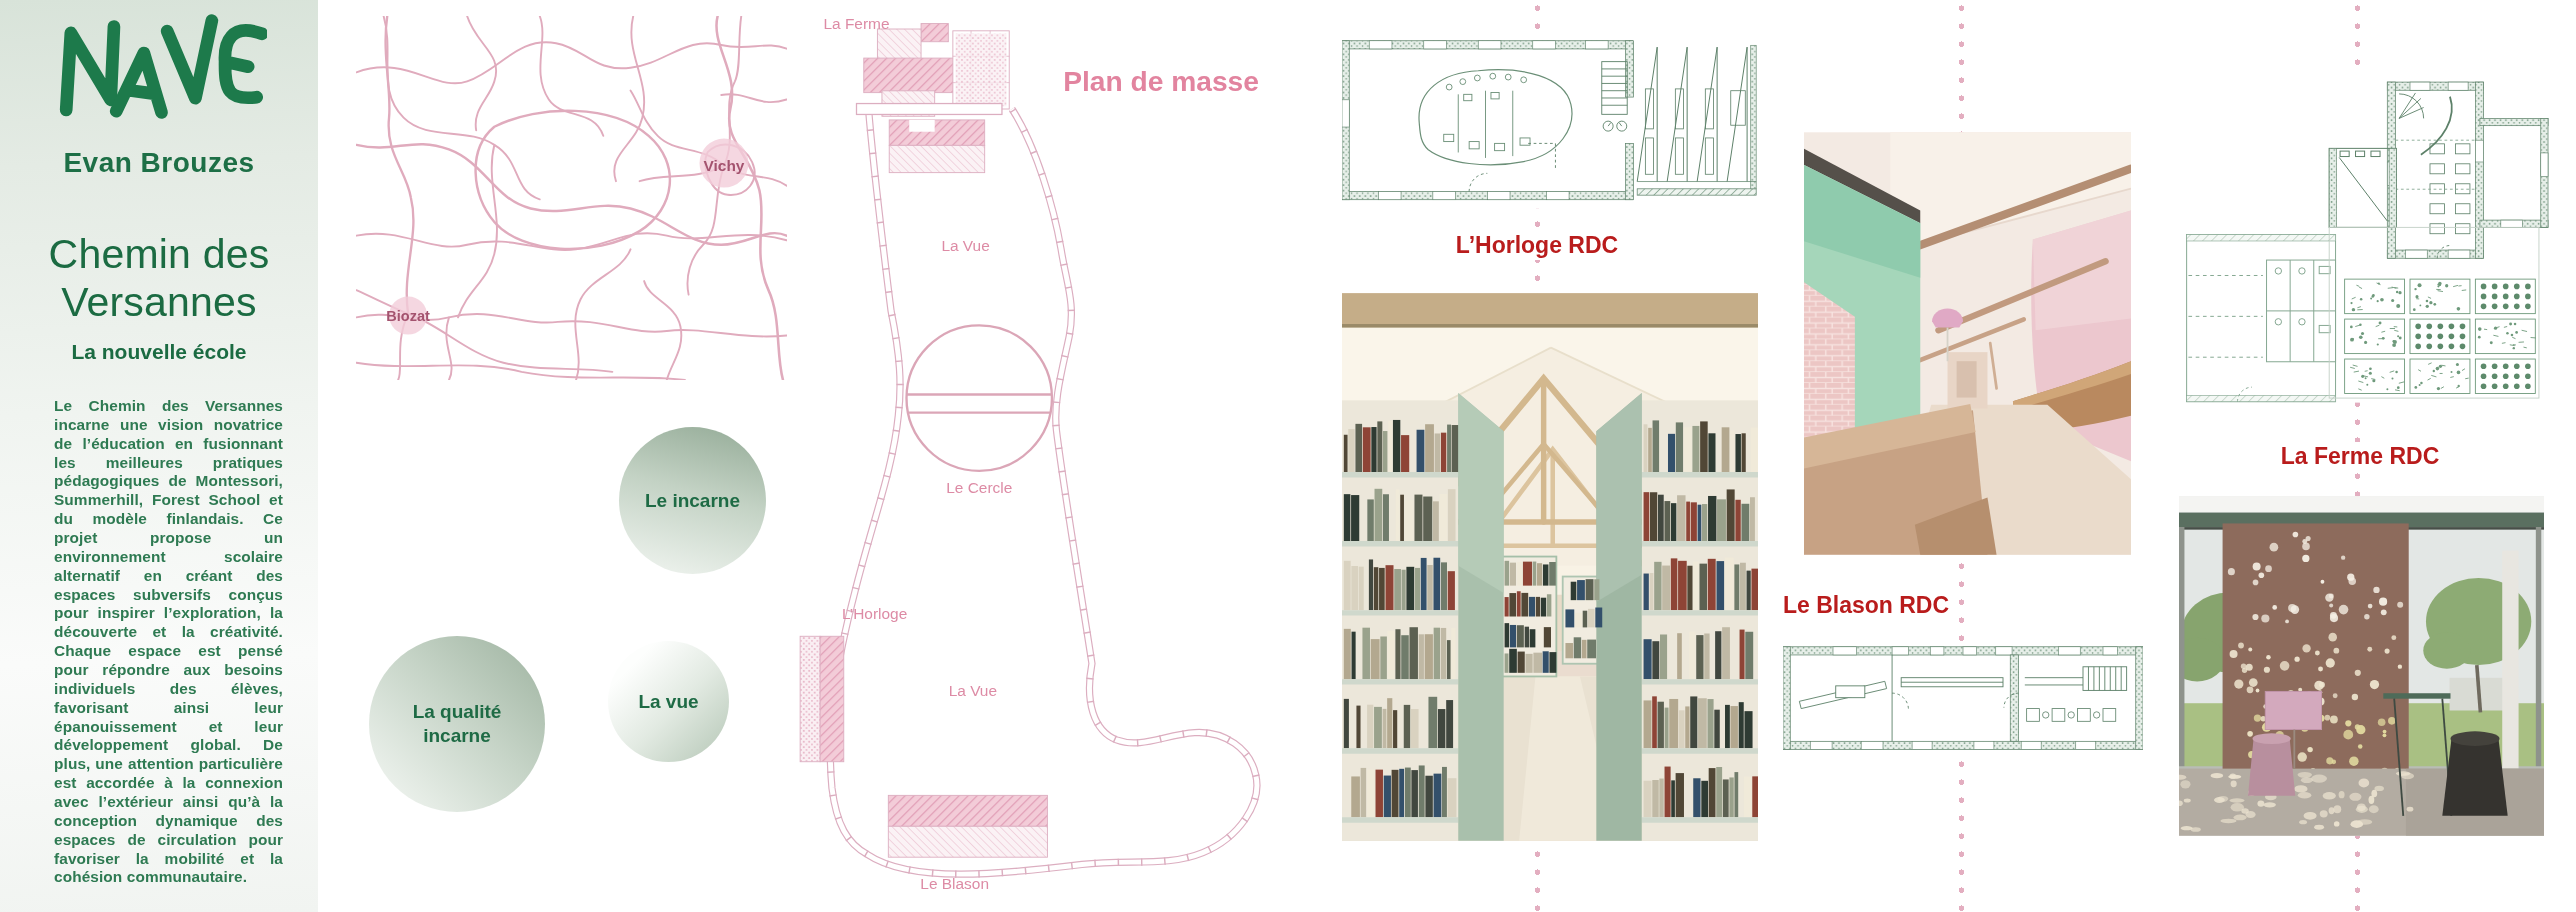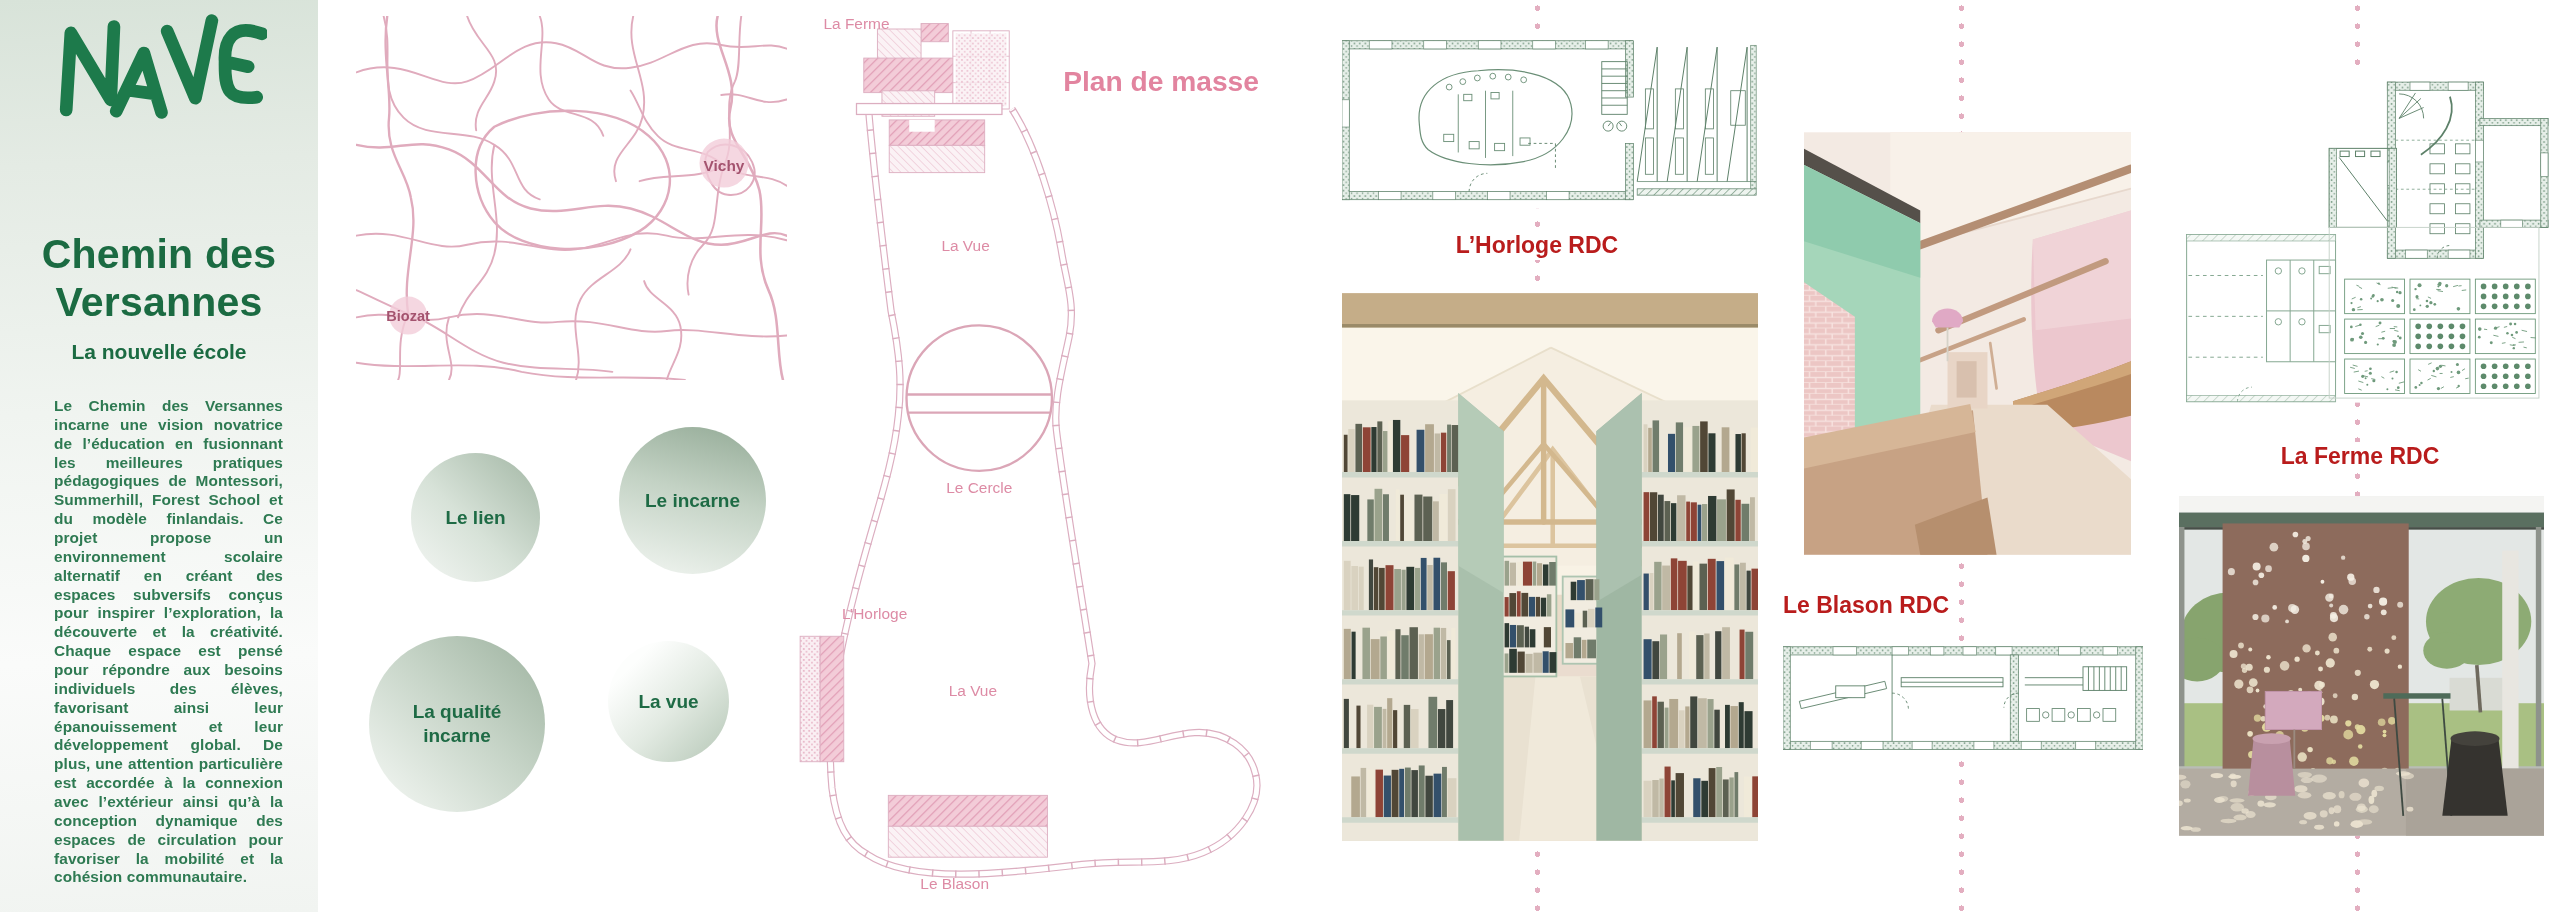--- a/index.html
+++ b/index.html
@@ -5,21 +5,21 @@
   html,body{margin:0;padding:0;background:#fff;}
   #board{position:relative;width:2576px;height:912px;background:#fff;overflow:hidden;
          font-family:"Liberation Sans",sans-serif;}
   
   #sidebar{position:absolute;left:0;top:0;width:318px;height:912px;z-index:2;
            background:linear-gradient(178deg,#d8e3d9 0%,#e4ebe4 18%,#f0f4f0 45%,#fafbfa 72%,#f1f4f1 100%);}
   #logo{position:absolute;left:53px;top:12.7px;width:214px;height:129px;}
   .author{position:absolute;left:0;top:147px;width:318px;text-align:center;
           font-size:28px;font-weight:600;letter-spacing:0.5px;color:#1d6f46;}
   .title{position:absolute;left:27px;top:231px;width:264px;text-align:center;
-         font-size:41px;line-height:1.16;font-weight:700;color:#1b6b42;letter-spacing:0.2px;}
+         font-size:41px;line-height:1.16;font-weight:400;color:#1b6b42;letter-spacing:0.2px;}
   .subtitle{position:absolute;left:0;top:340px;width:318px;text-align:center;
             font-size:21px;font-weight:700;color:#1b6b42;}
   .body-text{position:absolute;left:54px;top:397px;width:229px;
              font-size:15.4px;line-height:1.225;font-weight:700;color:#2e7a52;
              text-align:justify;letter-spacing:0.1px;}
   
   .ccircle{position:absolute;border-radius:50%;display:flex;align-items:center;justify-content:center;
            text-align:center;color:#1e6b45;font-size:19px;font-weight:600;line-height:1.25;z-index:2;}
   #c-lien{left:411px;top:453px;width:129px;height:129px;
           background:linear-gradient(45deg,#eff3ef 8%,#d7e2d8 45%,#a2b6a4 100%);}
@@ -97,20 +97,21 @@
             <path d="M2,72 L28,6 L52,70 M12,48 L44,50"></path>
           </g>
         <g transform="translate(126,2) rotate(-4 27 48)">
             <path d="M2,16 L28,92 L52,8"></path>
           </g>
         <g transform="translate(178,8) rotate(8 30 45)">
             <path d="M48,12 C12,4 8,28 12,48 C16,80 22,90 52,82 M12,48 L38,50"></path>
           </g>
       </g>
     </svg>
+    <div class="author">Evan Brouzes</div>
     <div class="title">Chemin des Versannes</div>
     <div class="subtitle">La nouvelle école</div>
     <div class="body-text">Le Chemin des Versannes incarne une vision novatrice de l’éducation en fusionnant les meilleures pratiques pédagogiques de Montessori, Summerhill, Forest School et du modèle finlandais. Ce projet propose un environnement scolaire alternatif en créant des espaces subversifs conçus pour inspirer l’exploration, la découverte et la créativité. Chaque espace est pensé pour répondre aux besoins individuels des élèves, favorisant ainsi leur épanouissement et leur développement global. De plus, une attention particulière est accordée à la connexion avec l’extérieur ainsi qu’à la conception dynamique des espaces de circulation pour favoriser la mobilité et la cohésion communautaire.</div>
   </div>
 
   <svg class="art" style="left:356px;top:16.4px" width="431" height="364" viewBox="0 0 474 401">
     <rect width="474" height="401" fill="#fff"></rect>
     <g fill="none" stroke="#e0abbd" stroke-width="2.1" stroke-linecap="round">
       <path d="M0,62 C55,42 88,84 122,72 C158,60 178,22 220,30 C252,36 262,62 302,57 C342,52 362,22 402,32 C432,39 452,27 474,36"></path>
       <path d="M30,0 C42,42 22,82 52,112 C78,138 122,122 152,142 C182,160 172,192 202,202"></path>
@@ -199,23 +200,20 @@
 
     <text class="pink-lbl" x="72" y="22" text-anchor="middle">La Ferme</text>
     <text x="407" y="90" text-anchor="middle" font-size="31" font-weight="600" fill="#e2849f">Plan de masse</text>
     <text class="pink-lbl" x="192" y="266" text-anchor="middle">La Vue</text>
     <text class="pink-lbl" x="207" y="532" text-anchor="middle">Le Cercle</text>
     <text class="pink-lbl" x="92" y="671" text-anchor="middle">L’Horloge</text>
     <text class="pink-lbl" x="200" y="756" text-anchor="middle">La Vue</text>
     <text class="pink-lbl" x="180" y="968" text-anchor="middle">Le Blason</text>
   </svg>
 
-  <div class="ccircle" id="c-lien">
-      <span>Le lien</span>
-    </div>
   <div class="ccircle" id="c-rythme">
       <span>Le incarne</span>
     </div>
   <div class="ccircle" id="c-qualite">
       <span style="width:109px">La qualité incarne</span>
     </div>
   <div class="ccircle" id="c-vue">
       <span>La vue</span>
     </div>
 

